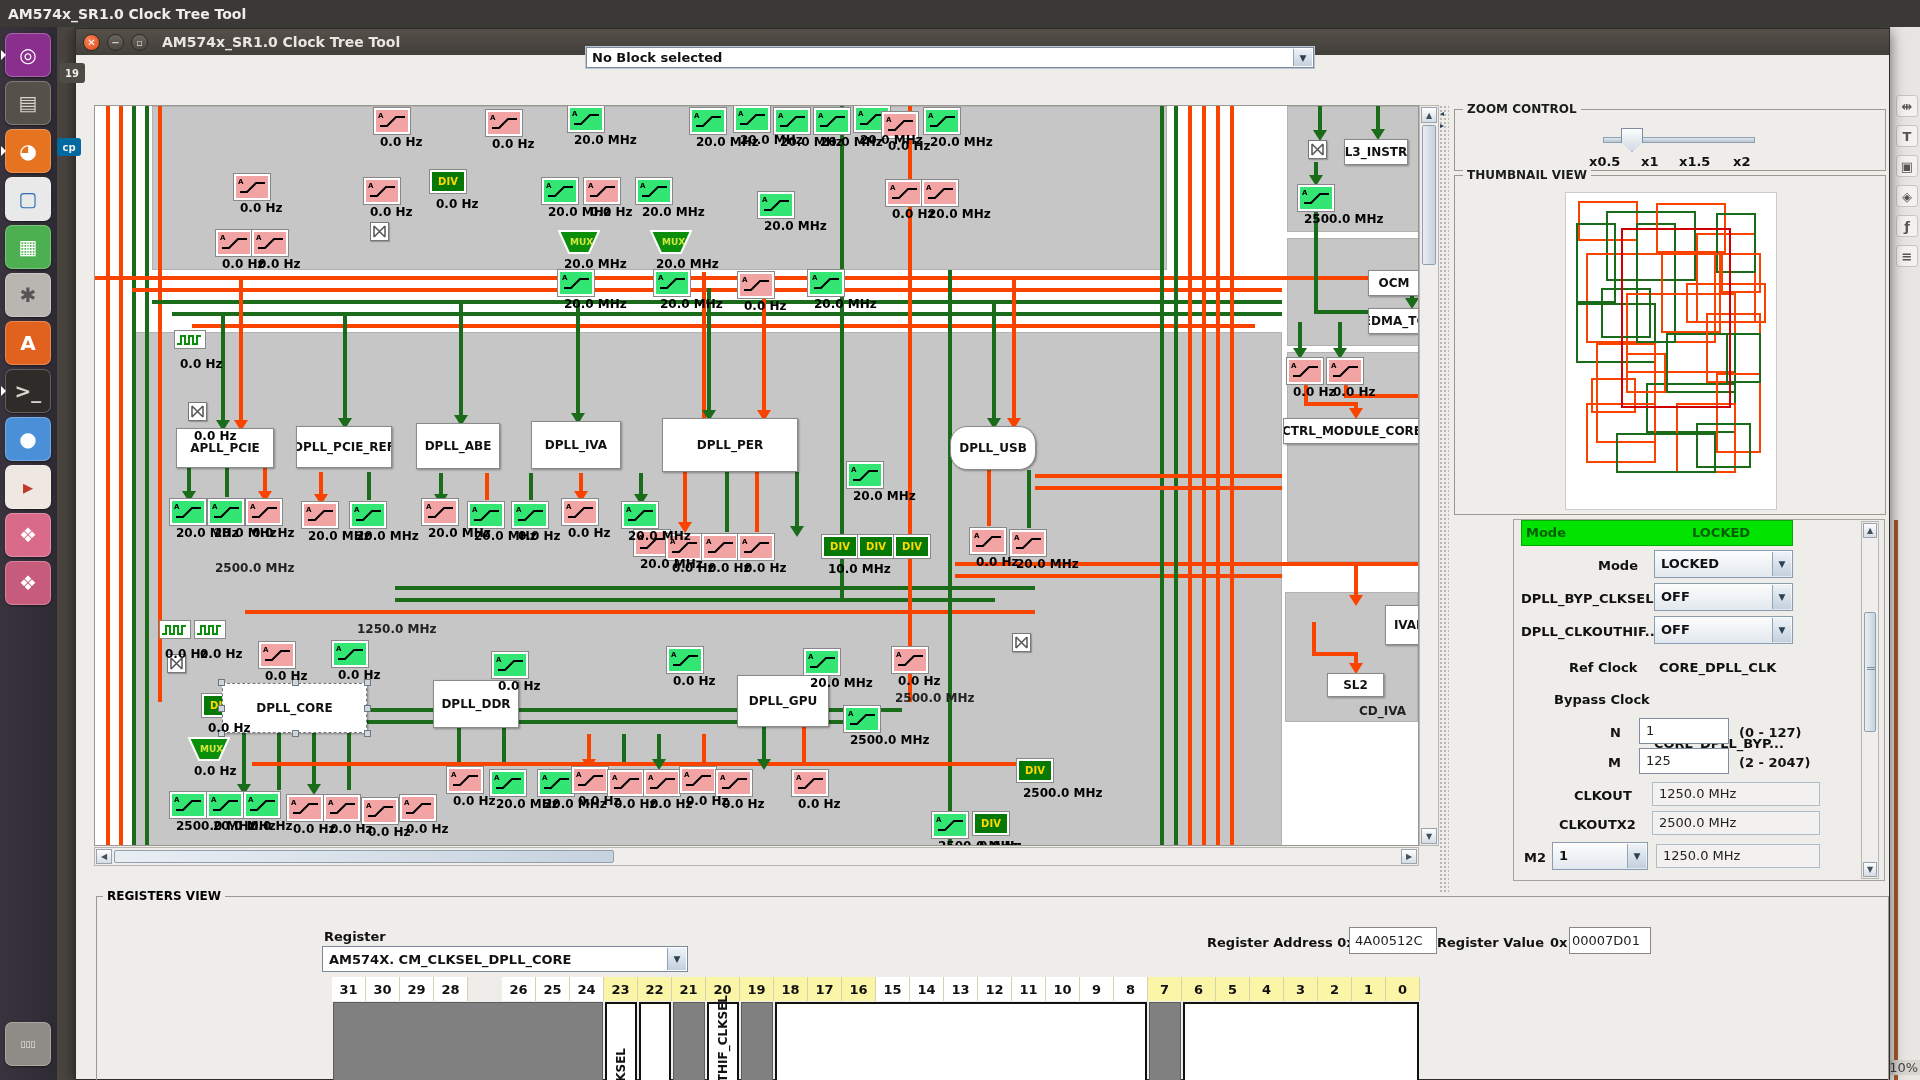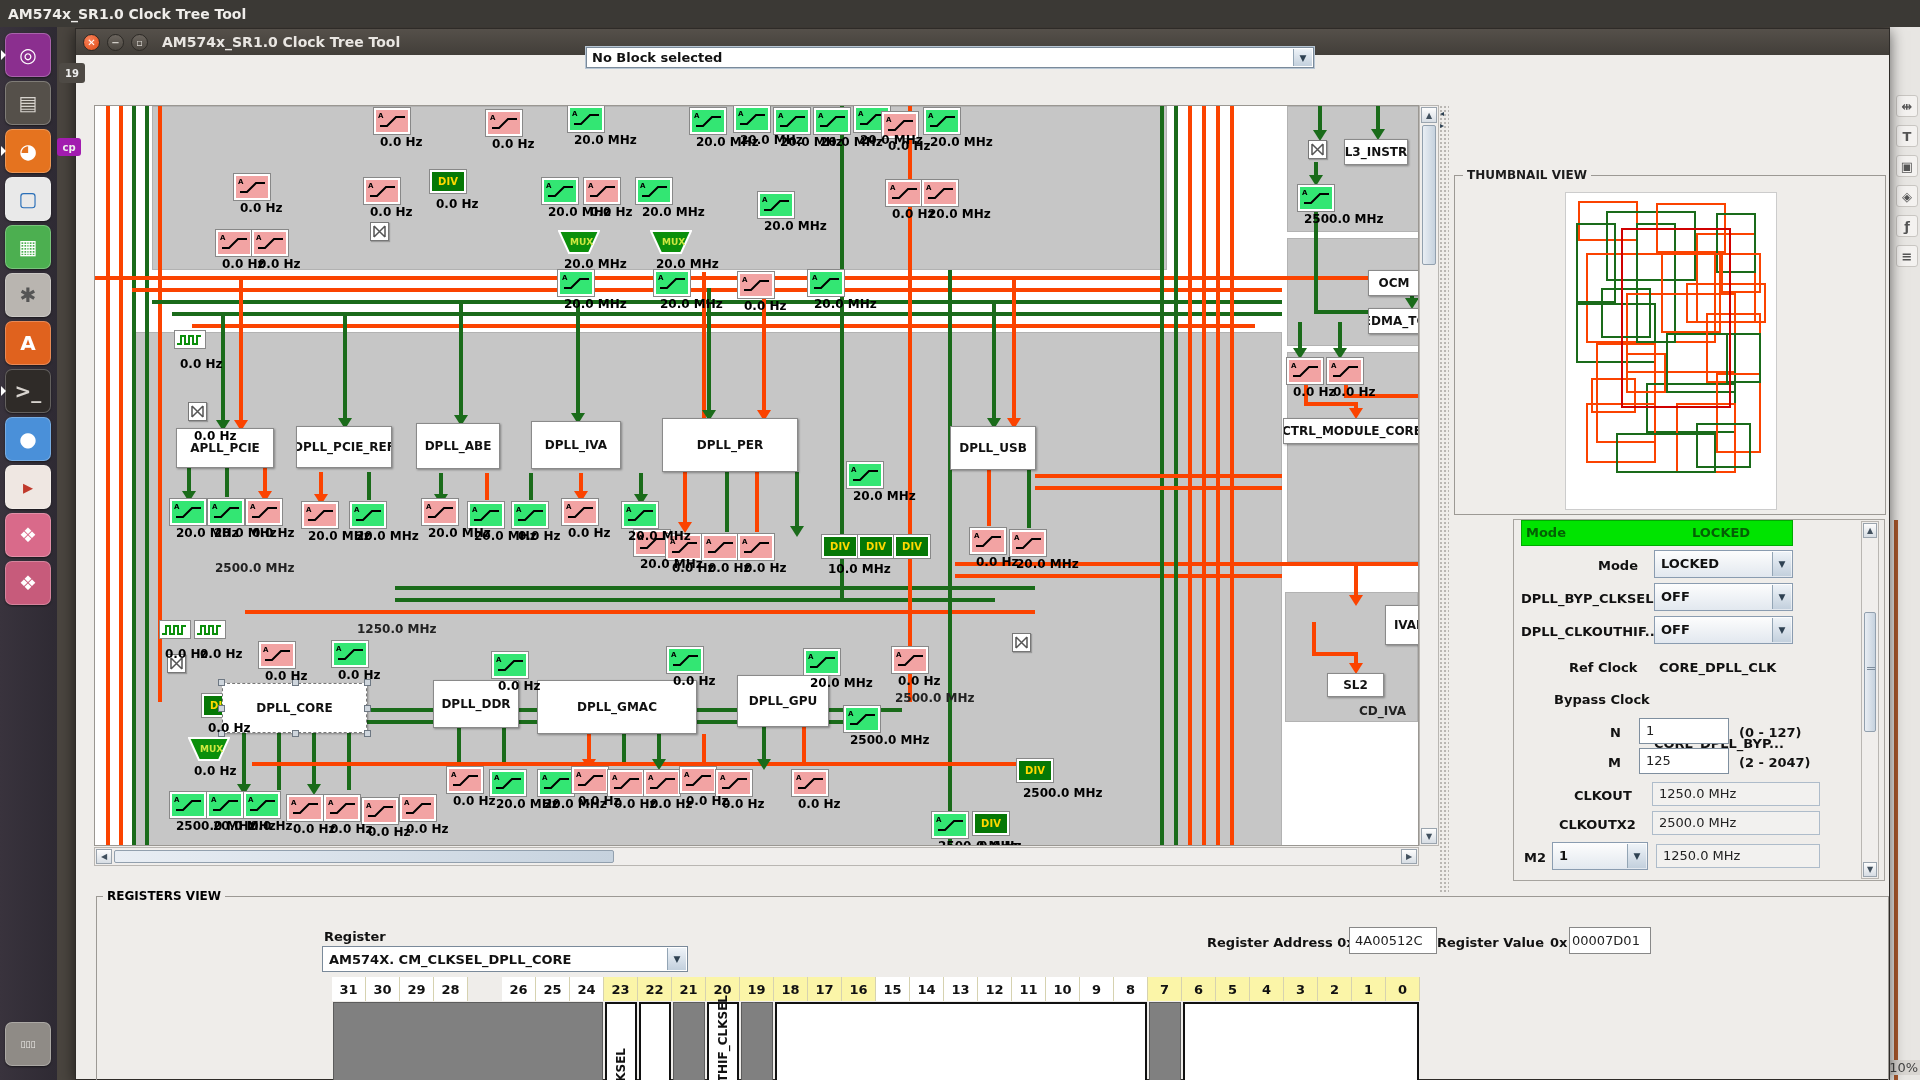--- a/index.html
+++ b/index.html
@@ -204,21 +204,21 @@
     </div>
     <div class="lch" style="top: 486px; background: rgb(217, 106, 138); color: rgb(255, 255, 255);">
       <span class="g">❖</span>
     </div>
     <div class="lch" style="top: 534px; background: rgb(199, 91, 123); color: rgb(255, 255, 255);">
       <span class="g">❖</span>
     </div>
     <div class="lch" style="top: 995px; background: rgb(143, 139, 134); color: rgb(239, 237, 234); font-size: 9px;">▯▯▯</div>
   </div>
 <div class="bgbadge" style="left:59px;top:63px;width:26px;height:20px;background:#4e4a45;">19</div>
-<div class="bgbadge" style="left:57px;top:138px;width:24px;height:18px;background:#a21caf;">cp</div>
+<div class="bgbadge" style="left:57px;top:138px;width:24px;height:18px;background:#0369a1;">cp</div>
 
 <div id="bgstrip"></div>
 <div id="brownline"></div>
 <div id="bg-zoom">110%</div>
 
 <div id="win">
   <div id="titlebar">
     <span class="wbtn" id="btn-close">✕</span>
     <span class="wbtn" id="btn-min">−</span>
     <span class="wbtn" id="btn-max">▫</span>
@@ -949,32 +949,31 @@
           <text x="2" y="8" font-size="7" font-weight="bold" fill="#000">A</text>
           <path d="M4 16 H11 L20 7 H29" stroke="#000" stroke-width="2" fill="none"></path>
         </svg>
       </div>
       <div class="nlabel" style="left: 1238px; top: 279px;">0.0 Hz</div>
       <div class="mbox" style="left: 81px; top: 322px; width: 98px; height: 40px;">APLL_PCIE</div>
       <div class="mbox" style="left: 201px; top: 320px; width: 96px; height: 42px;">DPLL_PCIE_REF</div>
       <div class="mbox" style="left: 321px; top: 317px; width: 84px; height: 46px;">DPLL_ABE</div>
       <div class="mbox" style="left: 436px; top: 315px; width: 90px; height: 48px;">DPLL_IVA</div>
       <div class="mbox" style="left: 567px; top: 312px; width: 136px; height: 54px;">DPLL_PER</div>
-      <div class="mbox" style="left: 855px; top: 320px; width: 86px; height: 44px;">DPLL_USB</div>
+      <div class="mbox" style="left: 855px; top: 320px; width: 86px; height: 44px; border-radius: 17px;">DPLL_USB</div>
       <div class="mbox sel" style="left: 127px; top: 577px; width: 145px; height: 50px;">DPLL_CORE</div>
       <div class="hndl" style="left: 123px; top: 573px;"></div>
       <div class="hndl" style="left: 196.5px; top: 573px;"></div>
       <div class="hndl" style="left: 269px; top: 573px;"></div>
       <div class="hndl" style="left: 123px; top: 599px;"></div>
       <div class="hndl" style="left: 269px; top: 599px;"></div>
       <div class="hndl" style="left: 123px; top: 624px;"></div>
       <div class="hndl" style="left: 196.5px; top: 624px;"></div>
       <div class="hndl" style="left: 269px; top: 624px;"></div>
       <div class="mbox" style="left: 338px; top: 574px; width: 86px; height: 48px;">DPLL_DDR</div>
-      <div class="mbox" style="left: 442px; top: 574px; width: 160px; height: 54px;">DPLL_GMAC</div>
       <div class="mbox" style="left: 642px; top: 569px; width: 92px; height: 52px;">DPLL_GPU</div>
       <div class="mbox" style="left: 1249px; top: 33px; width: 64px; height: 26px;">L3_INSTR</div>
       <div class="mbox" style="left: 1273px; top: 164px; width: 52px; height: 26px;">OCM</div>
       <div class="mbox" style="left: 1273px; top: 202px; width: 52px; height: 26px;">EDMA_TC</div>
       <div class="mbox" style="left: 1188px; top: 312px; width: 138px; height: 26px;">CTRL_MODULE_CORE</div>
       <div class="mbox" style="left: 1290px; top: 499px; width: 60px; height: 40px;">IVAHD</div>
       <div class="mbox" style="left: 1232px; top: 567px; width: 57px; height: 24px;">SL2</div>
       <div class="flabel" style="left: 1264px; top: 598px;">CD_IVA</div>
       <div class="flabel" style="left: 262px; top: 516px;">1250.0 MHz</div>
       <div class="flabel" style="left: 120px; top: 455px;">2500.0 MHz</div>
@@ -991,20 +990,29 @@
     <div class="btn" style="left:1px;top:1px;width:16px;height:15px;">◀</div>
     <div class="thumb" style="left:19px;top:2px;width:500px;height:13px;"></div>
     <div class="btn" style="right:1px;top:1px;width:16px;height:15px;">▶</div>
   </div>
 
   <div id="splitter">
     <span class="sa" style="top:4px;">◂</span>
     <span class="sa" style="top:16px;">▸</span>
   </div>
 
+  <div class="gbox" style="left:1378px;top:80px;width:432px;height:62px;">
+    <span class="glabel">ZOOM CONTROL</span>
+    <div id="slider-track"></div>
+    <div id="slider-thumb"></div>
+    <span class="zl" style="left:134px;">x0.5</span>
+    <span class="zl" style="left:186px;">x1</span>
+    <span class="zl" style="left:224px;">x1.5</span>
+    <span class="zl" style="left:278px;">x2</span>
+  </div>
 
   <div class="gbox" style="left:1378px;top:146px;width:432px;height:340px;">
     <span class="glabel">THUMBNAIL VIEW</span>
     <div id="thumb-area">
         <div class="tb o" style="left: 12px; top: 8px; width: 60px; height: 40px;"></div>
         <div class="tb g" style="left: 40px; top: 18px; width: 90px; height: 70px;"></div>
         <div class="tb o" style="left: 20px; top: 60px; width: 130px; height: 90px;"></div>
         <div class="tb g" style="left: 70px; top: 30px; width: 40px; height: 120px;"></div>
         <div class="tb o" style="left: 90px; top: 10px; width: 70px; height: 50px;"></div>
         <div class="tb g" style="left: 10px; top: 110px; width: 80px; height: 60px;"></div>

